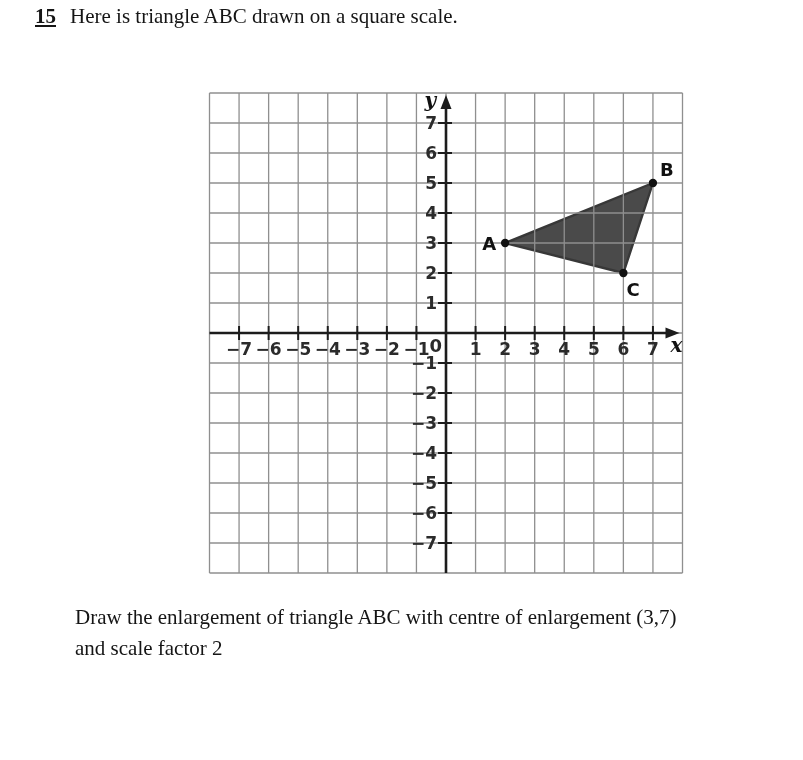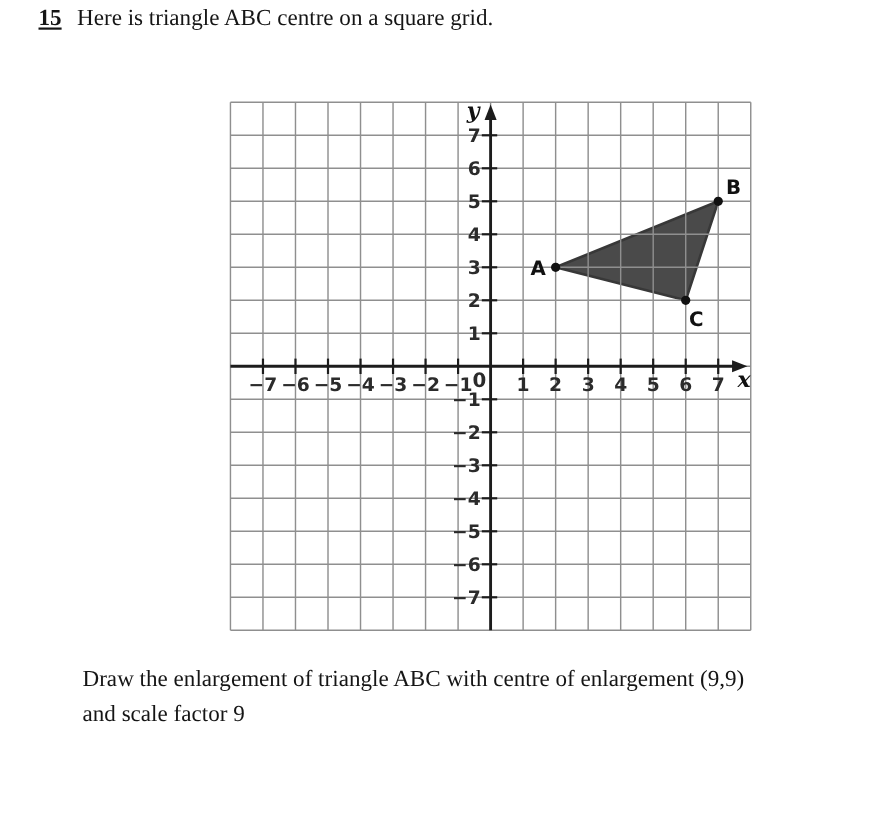--- a/index.html
+++ b/index.html
@@ -59,21 +59,21 @@
     font-weight: 600;
     fill: #111111;
   }
 </style>
 </head>
 <body>
 
 <div class="page">
 
   <div class="question-header">
-    <span class="qnum">15</span><span class="qtext">Here is triangle ABC centre on a square grid.</span>
+    <span class="qnum">15</span><span class="qtext">Here is triangle ABC drawn on a square scale.</span>
   </div>
 
   <svg id="graph-svg" width="803" height="760" viewBox="0 0 803 760">
       <polygon points="505.125,243 652.9375,183 623.375,273" fill="#4a4a4a" stroke="#383838" stroke-width="2.4" stroke-linejoin="round"></polygon>
       <line x1="209.5" y1="93" x2="209.5" y2="573" stroke="#8f8f8f" stroke-width="1.3"></line>
       <line x1="239.0625" y1="93" x2="239.0625" y2="573" stroke="#8f8f8f" stroke-width="1.3"></line>
       <line x1="268.625" y1="93" x2="268.625" y2="573" stroke="#8f8f8f" stroke-width="1.3"></line>
       <line x1="298.1875" y1="93" x2="298.1875" y2="573" stroke="#8f8f8f" stroke-width="1.3"></line>
       <line x1="327.75" y1="93" x2="327.75" y2="573" stroke="#8f8f8f" stroke-width="1.3"></line>
       <line x1="357.3125" y1="93" x2="357.3125" y2="573" stroke="#8f8f8f" stroke-width="1.3"></line>
@@ -170,17 +170,17 @@
       <text x="670.5" y="352" text-anchor="start" class="axis-letter">x</text>
       <circle cx="505.125" cy="243" r="4.2" fill="#111111"></circle>
       <text x="496.125" y="250" text-anchor="end" class="vertex-label">A</text>
       <circle cx="652.9375" cy="183" r="4.2" fill="#111111"></circle>
       <text x="659.9375" y="176" text-anchor="start" class="vertex-label">B</text>
       <circle cx="623.375" cy="273" r="4.2" fill="#111111"></circle>
       <text x="626.375" y="296" text-anchor="start" class="vertex-label">C</text>
     </svg>
 
   <div class="instruction">
-    <div>Draw the enlargement of triangle ABC with centre of enlargement (9,9)</div>
-    <div>and scale factor 9</div>
+    <div>Draw the enlargement of triangle ABC with centre of enlargement (3,7)</div>
+    <div>and scale factor 2</div>
   </div>
 
 </div>
 
 </body></html>

